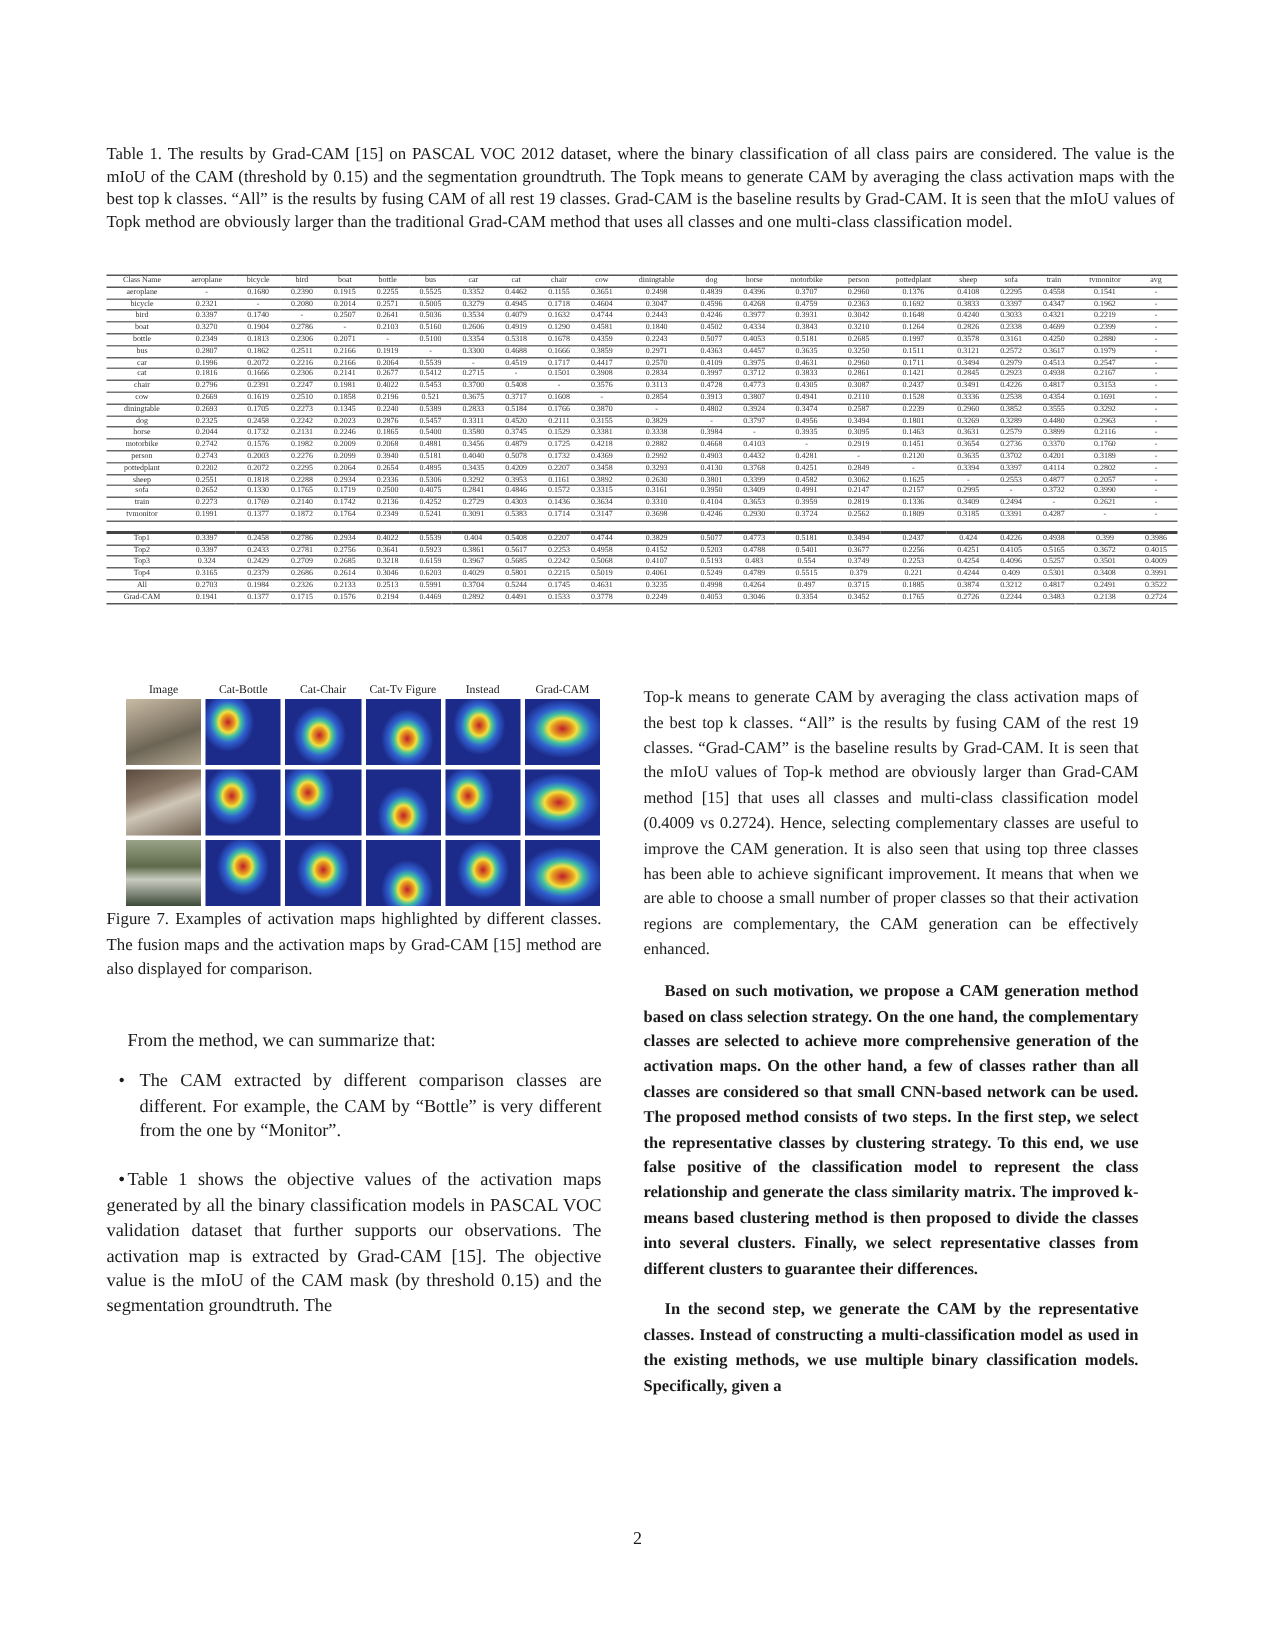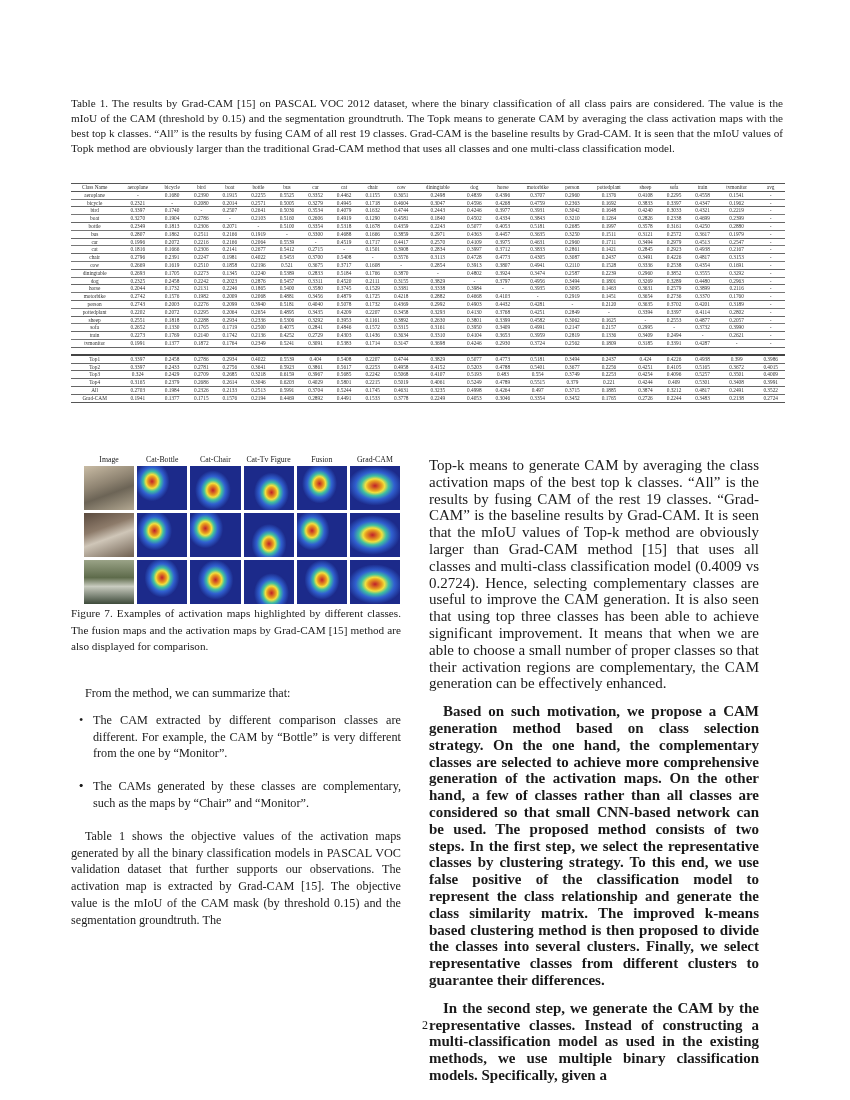--- a/index.html
+++ b/index.html
@@ -22,21 +22,21 @@
   .fig-row { display: flex; gap: 3px; margin-bottom: 3px; }
   .fig-cell { flex: 1; height: 44px; position: relative; overflow: hidden; }
   .fig-caption { position: absolute; left: 71px; top: 605px; width: 330px; font-size: 11.2px; line-height: 16.6px; text-align: justify; }
   .left-col { position: absolute; left: 71px; top: 685px; width: 330px; font-size: 12.2px; line-height: 16.8px; }
   .left-col p { margin: 0; text-align: justify; }
   .left-col .intro { text-indent: 14px; margin-bottom: 10px; }
   ul { margin: 0; padding-left: 0; list-style: none; }
   li { position: relative; padding-left: 22px; margin-bottom: 16px; text-align: justify; }
   li .bullet { position: absolute; left: 8px; top: 0; }
   .left-col .para2 { text-indent: 14px; margin-top: 2px; }
-  .right-col { position: absolute; left: 429px; top: 457px; width: 330px; font-size: 15px; line-height: 16.8px; }
+  .right-col { position: absolute; left: 429px; top: 457px; width: 330px; font-size: 11px; line-height: 16.8px; }
   .right-col p { margin: 0 0 11px 0; text-align: justify; }
   .right-col p.indent { text-indent: 14px; font-weight: bold; }
   .page-num { position: absolute; left: 0; width: 850px; top: 1018px; text-align: center; font-size: 12px; }
 </style>
 </head>
 <body>
 
 <div class="caption">Table 1. The results by Grad-CAM [15] on PASCAL VOC 2012 dataset, where the binary classification of all class pairs are considered. The value is the mIoU of the CAM (threshold by 0.15) and the segmentation groundtruth. The Topk means to generate CAM by averaging the class activation maps with the best top k classes. “All” is the results by fusing CAM of all rest 19 classes. Grad-CAM is the baseline results by Grad-CAM. It is seen that the mIoU values of Topk method are obviously larger than the traditional Grad-CAM method that uses all classes and one multi-class classification model.</div>
 
 <div class="table-wrap">
@@ -702,21 +702,21 @@
       </tbody>
   </table>
 </div>
 
 <div class="figure">
   <div class="fig-headers" id="fig-headers">
       <span>Image</span>
       <span>Cat-Bottle</span>
       <span>Cat-Chair</span>
       <span>Cat-Tv Figure</span>
-      <span>Fusion</span>
+      <span>Instead</span>
       <span>Grad-CAM</span>
     </div>
   <div id="fig-grid">
       <div class="fig-row">
         <div class="fig-cell" style="background: linear-gradient(160deg, rgb(201, 188, 165) 0%, rgb(143, 132, 114) 40%, rgb(108, 100, 86) 60%, rgb(179, 168, 146) 100%);"></div>
         <div class="fig-cell" style="background: radial-gradient(35% 45% at 30% 35%, rgb(192, 32, 42) 0%, rgb(232, 160, 32) 25%, rgb(240, 224, 64) 35%, rgb(64, 192, 160) 50%, rgb(48, 96, 208) 70%, rgb(28, 42, 138) 100%);"></div>
         <div class="fig-cell" style="background: radial-gradient(35% 45% at 45% 55%, rgb(192, 32, 42) 0%, rgb(232, 160, 32) 25%, rgb(240, 224, 64) 35%, rgb(64, 192, 160) 50%, rgb(48, 96, 208) 70%, rgb(28, 42, 138) 100%);"></div>
         <div class="fig-cell" style="background: radial-gradient(35% 45% at 55% 60%, rgb(192, 32, 42) 0%, rgb(232, 160, 32) 25%, rgb(240, 224, 64) 35%, rgb(64, 192, 160) 50%, rgb(48, 96, 208) 70%, rgb(28, 42, 138) 100%);"></div>
         <div class="fig-cell" style="background: radial-gradient(35% 45% at 45% 40%, rgb(192, 32, 42) 0%, rgb(232, 160, 32) 25%, rgb(240, 224, 64) 35%, rgb(64, 192, 160) 50%, rgb(48, 96, 208) 70%, rgb(28, 42, 138) 100%);"></div>
         <div class="fig-cell" style="background: radial-gradient(55% 45% at 50% 45%, rgb(192, 32, 42) 0%, rgb(232, 160, 32) 25%, rgb(240, 224, 64) 35%, rgb(64, 192, 160) 50%, rgb(48, 96, 208) 70%, rgb(28, 42, 138) 100%);"></div>
@@ -740,21 +740,21 @@
     </div>
 </div>
 
 <div class="fig-caption">Figure 7. Examples of activation maps highlighted by different classes. The fusion maps and the activation maps by Grad-CAM [15] method are also displayed for comparison.</div>
 
 <div class="left-col">
   <p class="intro">From the method, we can summarize that:</p>
   <ul>
     <li><span class="bullet">•</span><span>The CAM extracted by different comparison classes are different. For example, the CAM by “Bottle” is very different from the one by “Monitor”.</span></li>
     <li><span class="bullet">•</span></li>
-    <li><span class="bullet">•</span><span>The CAMs generated by these classes are complementary, such as the maps by “Chair” and “Monitor”.</span></li>
+    <li><span class="bullet">•</span></li>
   </ul>
   <p class="para2">Table 1 shows the objective values of the activation maps generated by all the binary classification models in PASCAL VOC validation dataset that further supports our observations. The activation map is extracted by Grad-CAM [15]. The objective value is the mIoU of the CAM mask (by threshold 0.15) and the segmentation groundtruth. The</p>
 </div>
 
 <div class="right-col">
   <p>Top-k means to generate CAM by averaging the class activation maps of the best top k classes. “All” is the results by fusing CAM of the rest 19 classes. “Grad-CAM” is the baseline results by Grad-CAM. It is seen that the mIoU values of Top-k method are obviously larger than Grad-CAM method [15] that uses all classes and multi-class classification model (0.4009 vs 0.2724). Hence, selecting complementary classes are useful to improve the CAM generation. It is also seen that using top three classes has been able to achieve significant improvement. It means that when we are able to choose a small number of proper classes so that their activation regions are complementary, the CAM generation can be effectively enhanced.</p>
   <p class="indent">Based on such motivation, we propose a CAM generation method based on class selection strategy. On the one hand, the complementary classes are selected to achieve more comprehensive generation of the activation maps. On the other hand, a few of classes rather than all classes are considered so that small CNN-based network can be used. The proposed method consists of two steps. In the first step, we select the representative classes by clustering strategy. To this end, we use false positive of the classification model to represent the class relationship and generate the class similarity matrix. The improved k-means based clustering method is then proposed to divide the classes into several clusters. Finally, we select representative classes from different clusters to guarantee their differences.</p>
   <p class="indent">In the second step, we generate the CAM by the representative classes. Instead of constructing a multi-classification model as used in the existing methods, we use multiple binary classification models. Specifically, given a</p>
 </div>
 

